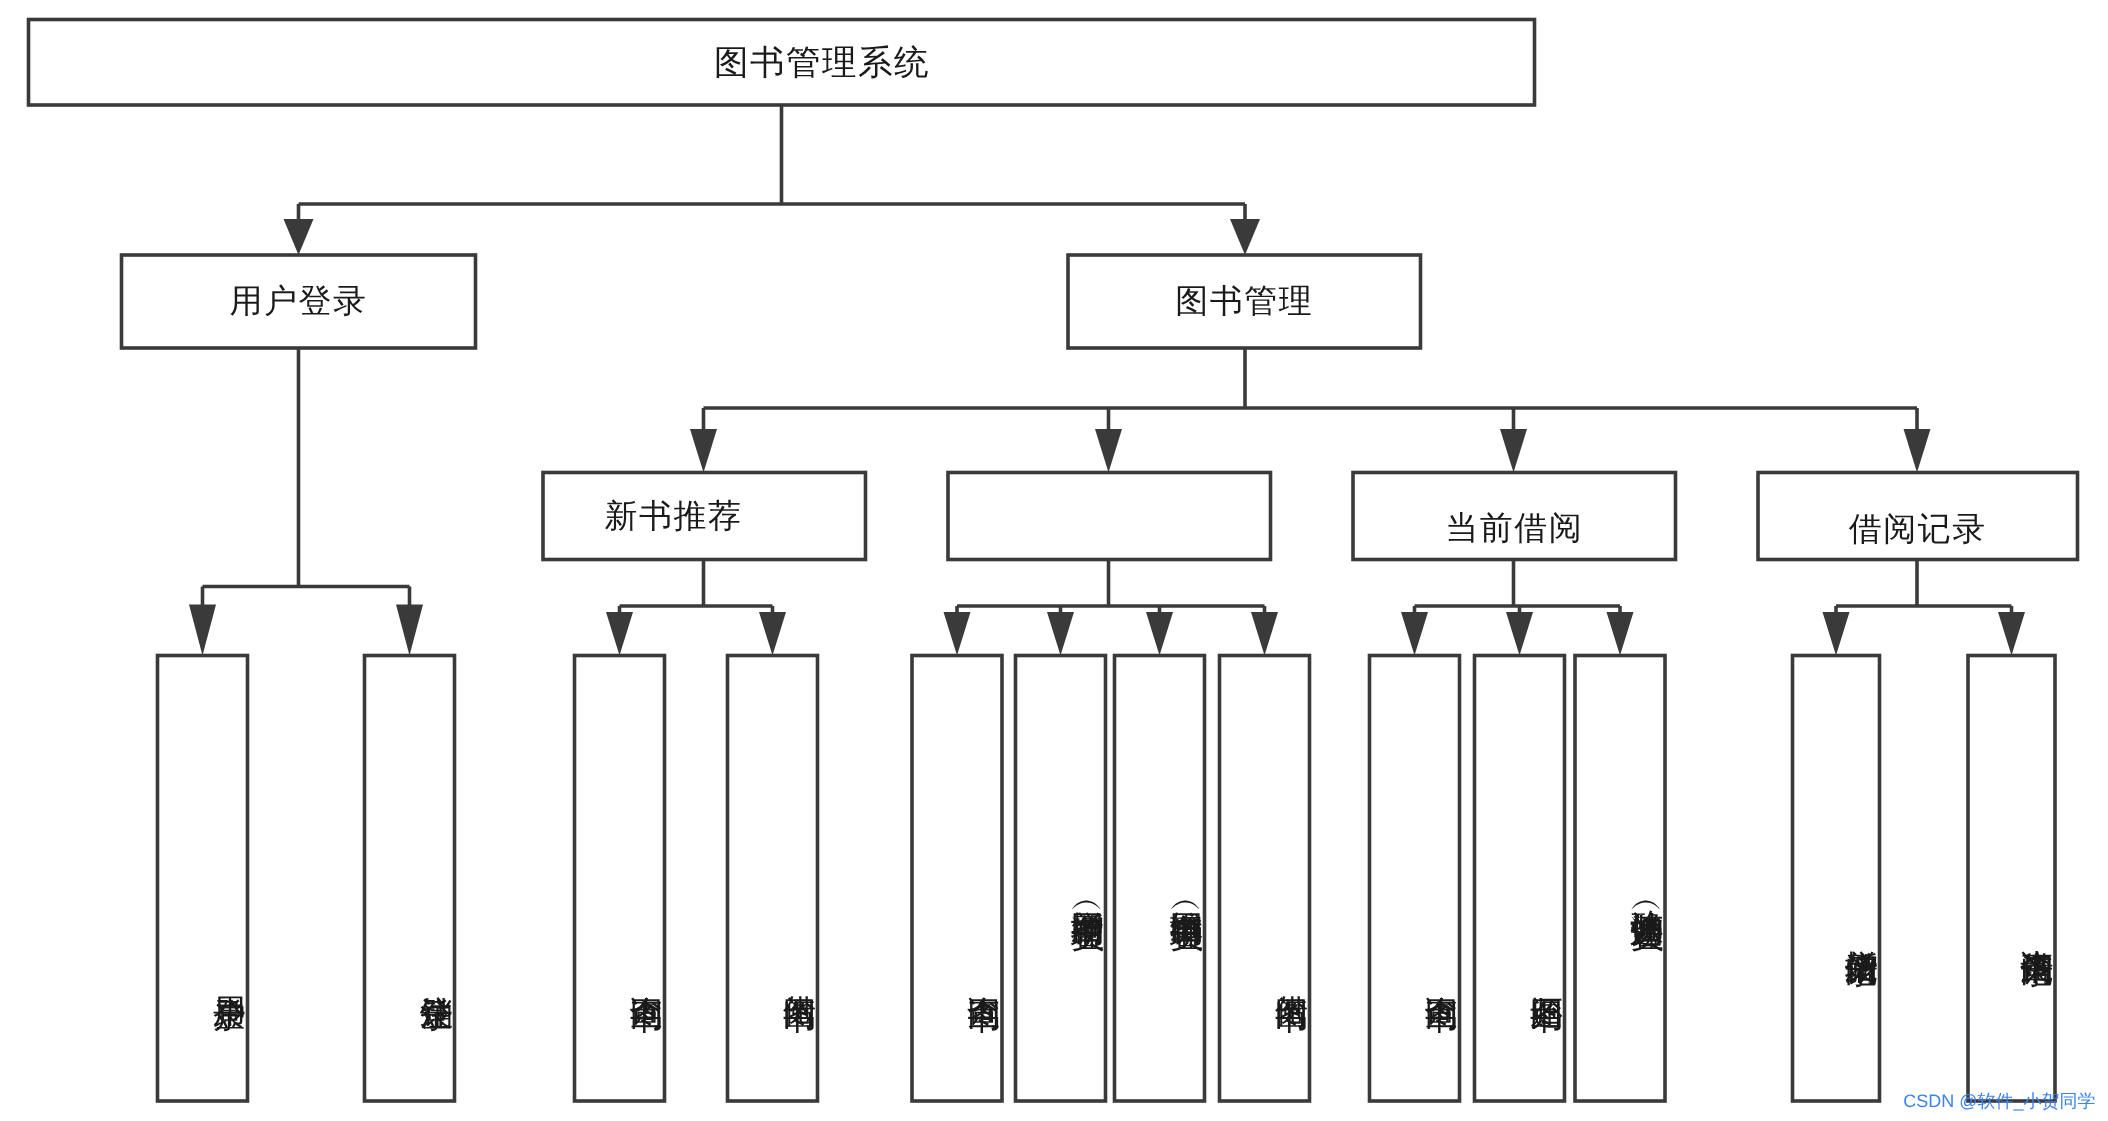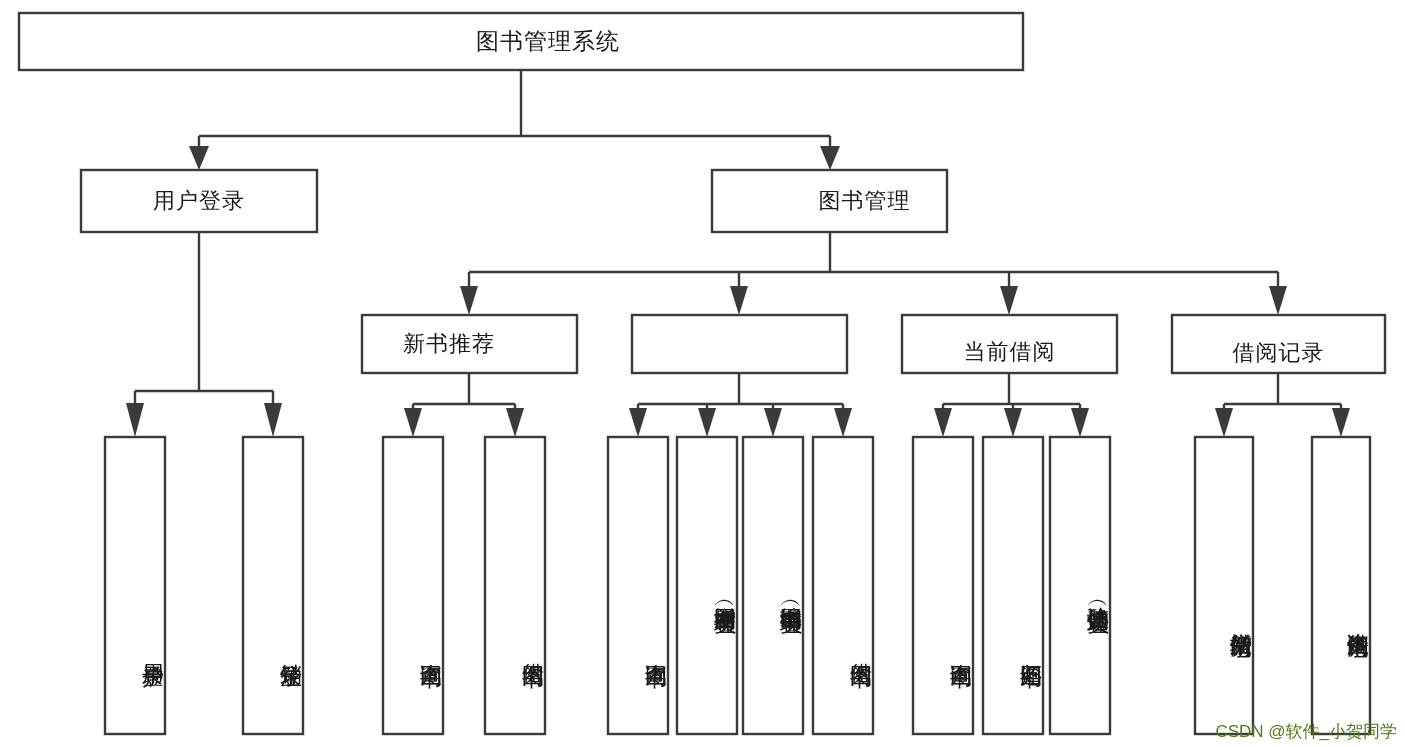--- a/index.html
+++ b/index.html
@@ -68,22 +68,22 @@
     pointer-events: none;
   }
   .title-label {
     font-size: 23px;
   }
   .watermark {
     position: absolute;
     right: 8px;
     bottom: 4px;
     font-family: "Liberation Sans", "DejaVu Sans", sans-serif;
-    font-size: 17px;
-    color: #4d7c0f;
+    font-size: 12px;
+    color: #3b82f6;
     white-space: nowrap;
     pointer-events: none;
     margin-top: 44px;
   }
 </style>
 </head>
 <body>
 
 <div id="diagram-root">
 
@@ -191,21 +191,21 @@
     <rect class="node-box" x="983" y="437" width="60" height="297"></rect>
     <rect class="node-box" x="1050" y="437" width="60" height="297"></rect>
 
     <rect class="node-box" x="1195" y="437" width="58" height="297"></rect>
     <rect class="node-box" x="1312" y="437" width="58" height="297"></rect>
   </svg>
 
   <div class="hlabel-wrap title-label" style="left:19px; top:13px; width:1004px; height:57px;margin-left:27px;">图书管理系统</div>
 
   <div class="hlabel-wrap" style="left:81px; top:170px; width:236px; height:62px;">用户登录</div>
-  <div class="hlabel-wrap" style="left:712px; top:170px; width:235px; height:62px;padding-left:35px;">图书管理</div>
+  <div class="hlabel-wrap" style="left:712px; top:170px; width:235px; height:62px;">图书管理</div>
 
   <div class="hlabel-wrap" style="left:362px; top:315px; width:174px; height:58px;">新书推荐</div>
   <div class="hlabel-wrap" style="left:902px; top:315px; width:215px; height:74px;">当前借阅</div>
   <div class="hlabel-wrap" style="left:1172px; top:315px; width:213px; height:76px;">借阅记录</div>
 
   <div class="vlabel-wrap" style="left:105px; top:437px; width:60px; height:297px; padding-top:62px;">用户登录</div>
   <div class="vlabel-wrap" style="left:243px; top:437px; width:60px; height:297px; padding-top:62px;">注销登录</div>
 
   <div class="vlabel-wrap" style="left:383px; top:437px; width:60px; height:297px; padding-top:62px;">查询图书</div>
   <div class="vlabel-wrap" style="left:485px; top:437px; width:60px; height:297px; padding-top:62px;">借阅图书</div>

